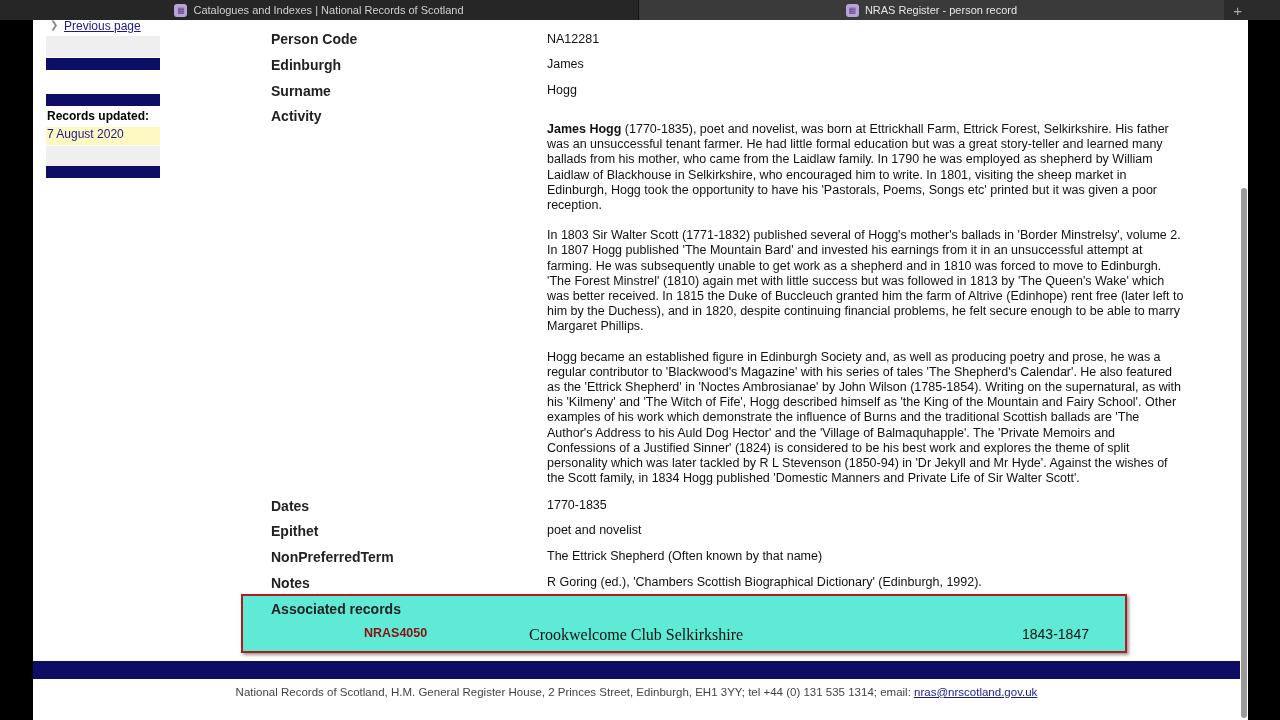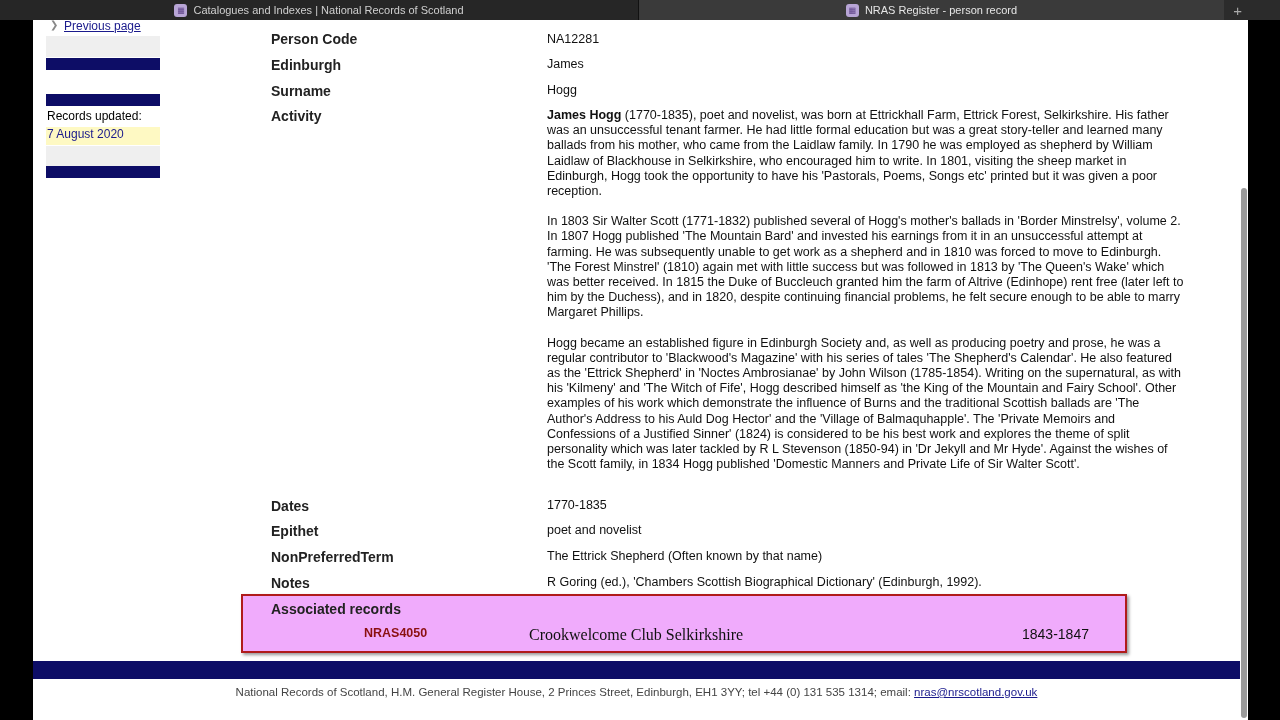--- a/index.html
+++ b/index.html
@@ -15,31 +15,31 @@
   .scrollthumb { position: absolute; left: 1px; top: 168px; width: 6px; height: 530px; border-radius: 3px; background: #9a9a9a; }
   .right-edge { position: absolute; left: 1248px; top: 20px; width: 32px; height: 700px; background: #000; }
 
   
   .side { position: absolute; left: 13px; top: 0; width: 114px; }
   .prev { height: 16px; font-size: 12px; color: #1a1a8c; padding-left: 18px; text-decoration: underline; position: relative; line-height: 12px; }
   .prev .arrow { position: absolute; left: 4px; top: -1px; font-size: 10px; color: #888; text-decoration: none; }
   .sb1 { position: absolute; top: 16px; left: 0; width: 114px; height: 21px; background: #efefef; }
   .sb2 { position: absolute; top: 38px; left: 0; width: 114px; height: 12px; background: #0d0d66; }
   .sb3 { position: absolute; top: 74px; left: 0; width: 114px; height: 12px; background: #0d0d66; }
-  .upd-label { position: absolute; top: 89px; left: 1px; font-size: 12px; font-weight: normal; color: #000; }
+  .upd-label { position: absolute; top: 89px; left: 1px; font-size: 12px; font-weight: bold; color: #000; }
   .upd-date { position: absolute; top: 107px; left: 0; width: 114px; height: 18px; background: #fef9c3; font-size: 12px; color: #1a1a8c; padding-left: 1px; line-height: 14px; }
   .sb4 { position: absolute; top: 126px; left: 0; width: 114px; height: 20px; background: #efefef; }
   .sb5 { position: absolute; top: 146px; left: 0; width: 114px; height: 12px; background: #0d0d66; }
 
   
   .rec { position: absolute; left: 0; top: 0; width: 1207px; }
   .lbl { position: absolute; left: 238px; font-size: 14px; font-weight: bold; color: #222; }
   .val { position: absolute; left: 514px; width: 640px; font-size: 12.5px; color: #111; line-height: 15.2px; }
-  .para { margin-bottom: 15px; }
-  .assoc { position: absolute; left: 208px; top: 574px; width: 886px; height: 59px; border: 2px solid #b01b1b; box-shadow: 2px 2px 3px #999; background: #f0abfc; }
+  .para { margin-bottom: 15px; margin-top: 14px; }
+  .assoc { position: absolute; left: 208px; top: 574px; width: 886px; height: 59px; border: 2px solid #b01b1b; box-shadow: 2px 2px 3px #999; background: #5eead4; }
   .assoc .alabel { position: absolute; left: 28px; top: 5px; font-size: 14px; font-weight: bold; color: #222; }
   .assoc .code { position: absolute; left: 121px; top: 30px; font-size: 12.5px; font-weight: bold; color: #8b1010; }
   .assoc .title { position: absolute; left: 286px; top: 30px; font-size: 16px; color: #111; font-family: Liberation Serif, serif; }
   .assoc .dates { position: absolute; left: 779px; top: 30px; font-size: 14px; color: #111; }
   .footbar { position: absolute; left: 0; top: 641px; width: 1207px; height: 18px; background: #0d0d66; }
   .footer { position: absolute; left: 0; top: 666px; width: 1207px; text-align: center; font-size: 11.5px; color: #444; }
   .footer a { color: #1a1a8c; text-decoration: underline; margin-top: 21px; }
 </style>
 </head>
 <body>

